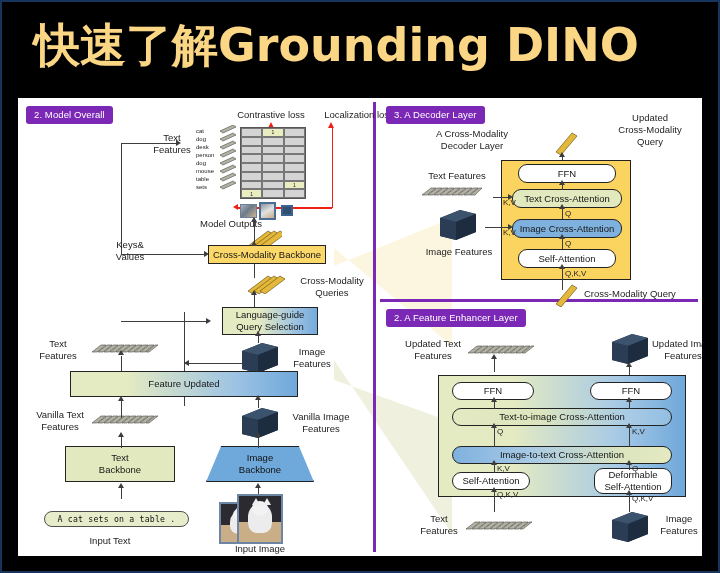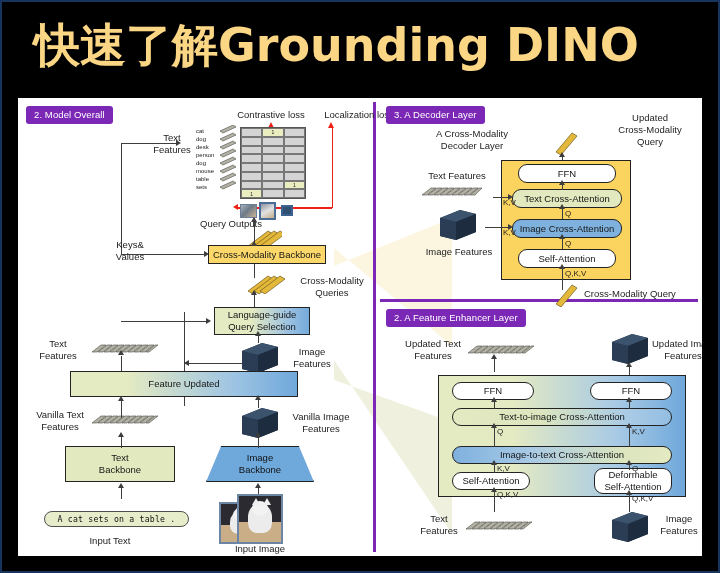--- a/index.html
+++ b/index.html
@@ -269,21 +269,21 @@
     <div class="thumb" style="left:222px; top:106px; width:17px; height:14px;">
       <div class="ph" style="background:linear-gradient(135deg,#a9b2bd 0%,#6d7a88 45%,#cbb696 100%);"></div>
     </div>
     <div class="thumb" style="left:241px; top:104px; width:17px; height:18px; border-color:#4b6d96; border-width:2px;">
       <div class="ph" style="background:linear-gradient(150deg,#8b939d 0%,#e2e2e2 50%,#c4ab86 100%);"></div>
     </div>
     <div class="thumb" style="left:263px; top:107px; width:12px; height:11px; border-color:#3d6290; border-width:2px;">
       <div class="ph" style="background:#2f4f73;"></div>
     </div>
 
-    <div class="lbl" style="left:168px; top:120px; width:90px;">Query Outputs</div>
+    <div class="lbl" style="left:168px; top:120px; width:90px;">Model Outputs</div>
 
     <div class="rods" style="left:228px; top:131px;">
       <svg width="36" height="20">
         <g stroke="#6e5a1a" stroke-width="0.7" fill="#E3B83B">
           <polygon points="2,17 22,2 27,5 7,20"></polygon>
           <polygon points="8,17 28,2 33,5 13,20"></polygon>
           <polygon points="14,17 34,2 39,5 19,20"></polygon>
         </g>
       </svg>
     </div>
@@ -316,21 +316,21 @@
           <polygon points="8,17 28,2 33,5 13,20"></polygon>
           <polygon points="14,17 34,2 39,5 19,20"></polygon>
         </g>
       </svg>
     </div>
     <div class="lbl" style="left:269px; top:177px; width:90px;">Cross-Modality
 Queries</div>
     <div class="ln v" style="left:236px; top:196px; height:14px;"></div>
     <div class="ar up" style="left:233px; top:192px;"></div>
 
-    <div class="box lgsel" style="left:196px; top:209px; width:96px; height:28px;">Language-guide
+    <div class="box lgsel" style="left:204px; top:209px; width:96px; height:28px;">Language-guide
 Query Selection</div>
     <div class="ar right" style="left:188px; top:220px;"></div>
     <div class="ln h" style="left:103px; top:223px; width:86px;"></div>
     <div class="ln v" style="left:166px; top:214px; height:94px;"></div>
     <div class="ln h" style="left:166px; top:223px; width:12px;"></div>
 
     <div class="cube" style="left:222px; top:243px;">
       <svg width="40" height="34">
         <polygon points="2,10 22,2 38,6 38,24 18,32 2,28" fill="#24354b"></polygon>
         <polygon points="2,10 22,2 38,6 18,14" fill="#3c536e"></polygon>

